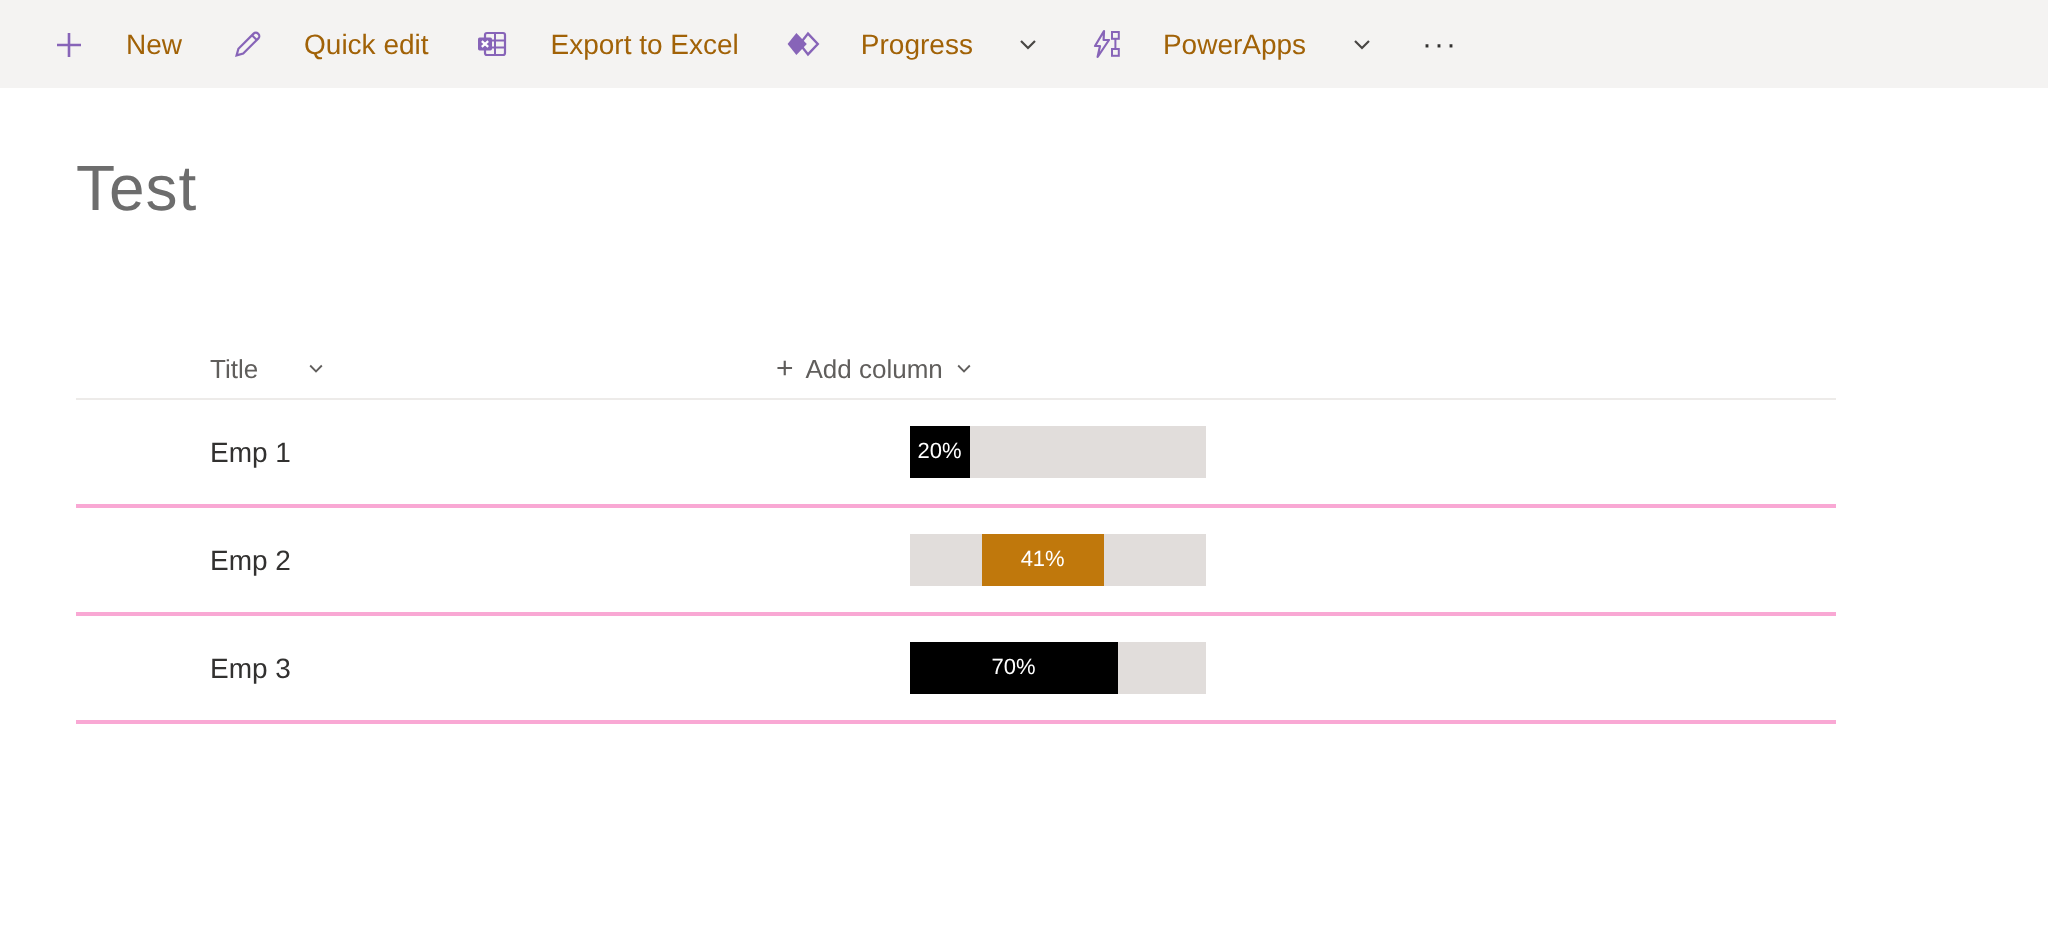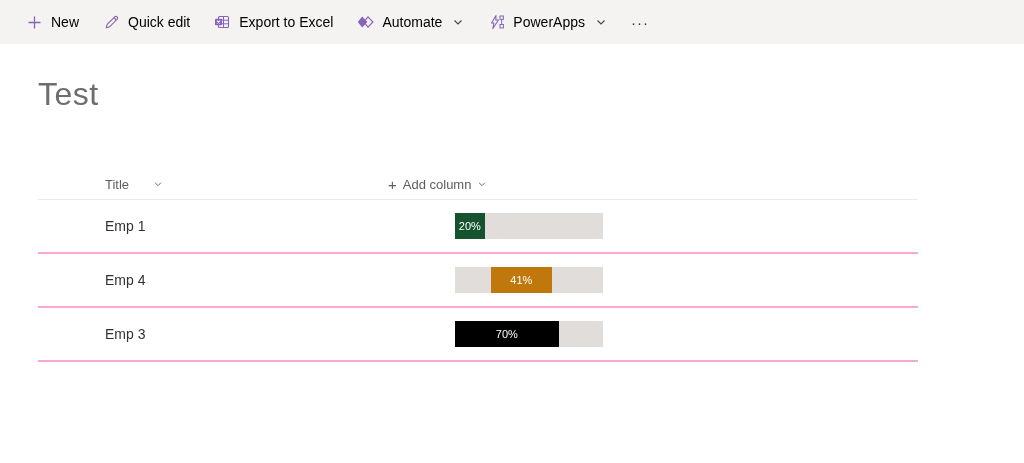--- a/index.html
+++ b/index.html
@@ -2,22 +2,22 @@
 <html><head>
 <meta charset="utf-8">
 <style>
   * { margin: 0; padding: 0; box-sizing: border-box; }
   html, body { width: 1024px; height: 463px; background: #ffffff; overflow: hidden;
     font-family: "Liberation Sans", sans-serif; }
 
   
   .toolbar { height: 44px; background: #f4f3f2; display: flex; align-items: center;
     padding-left: 14px; }
-  .cmd { display: flex; align-items: center; gap: 8px; padding: 0 12px; height: 44px;
-    font-size: 14px; color: #000000; cursor: pointer; white-space: nowrap; text-align: center; }
+  .cmd { display: flex; align-items: center; gap: 20px; padding: 0 12px; height: 44px;
+    font-size: 14px; color: #a16207; cursor: pointer; white-space: nowrap; text-align: center; }
   .cmd .ico { display: flex; align-items: center; justify-content: center; width: 17px; height: 17px; }
   .cmd .chev { margin-left: 2px; display: flex; align-items: center; }
   .cmd-more { font-size: 15px; color: #323130; letter-spacing: 1px; padding: 0 12px; cursor: pointer; }
 
   
   .content { padding: 0 38px; }
   .page-title { margin-top: 32px; font-size: 32px; font-weight: 300; color: #6d6d6d;
     letter-spacing: 0.5px; }
 
   
@@ -78,21 +78,21 @@
     <span>Export to Excel</span>
   </div>
 
   <div class="cmd">
     <span class="ico">
       <svg width="17" height="14" viewBox="0 0 17 14">
         <path d="M5.2 1.5L10.4 7 5.2 12.5 0.8 7z" fill="#8764b8"></path>
         <path d="M11 1.8L15.9 7 11 12.2 6.9 7z" fill="none" stroke="#8764b8" stroke-width="1.2"></path>
       </svg>
     </span>
-    <span>Automate</span>
+    <span>Progress</span>
     <span class="chev">
       <svg width="12" height="12" viewBox="0 0 12 12">
           <path d="M2.5 4.5L6 8l3.5-3.5" fill="none" stroke="#484644" stroke-width="1.1"></path>
         </svg>
     </span>
   </div>
 
   <div class="cmd">
     <span class="ico">
       <svg width="17" height="16" viewBox="0 0 17 16">
@@ -138,29 +138,29 @@
         </span>
       </div>
     </div>
 
     <div class="rows">
 
       <div class="row">
         <div class="cell-title">Emp 1</div>
         <div class="cell-progress">
           <div class="bar-track" style="background: rgb(225, 221, 219);">
-            <div class="bar-fill" style="width: 20%; background: #14532d; align-items: flex-end;">
+            <div class="bar-fill" style="width: 20%; background: #000000; align-items: flex-end;">
               <span class="bar-label">20%</span>
             </div>
           </div>
         </div>
       </div>
 
       <div class="row">
-        <div class="cell-title">Emp 4</div>
+        <div class="cell-title">Emp 2</div>
         <div class="cell-progress">
           <div class="bar-track" style="background: rgb(225, 221, 219);">
             <div class="bar-fill" style="width: 41%; background: rgb(192, 120, 12); margin-left: 36px;">
               <span class="bar-label">41%</span>
             </div>
           </div>
         </div>
       </div>
 
       <div class="row">

